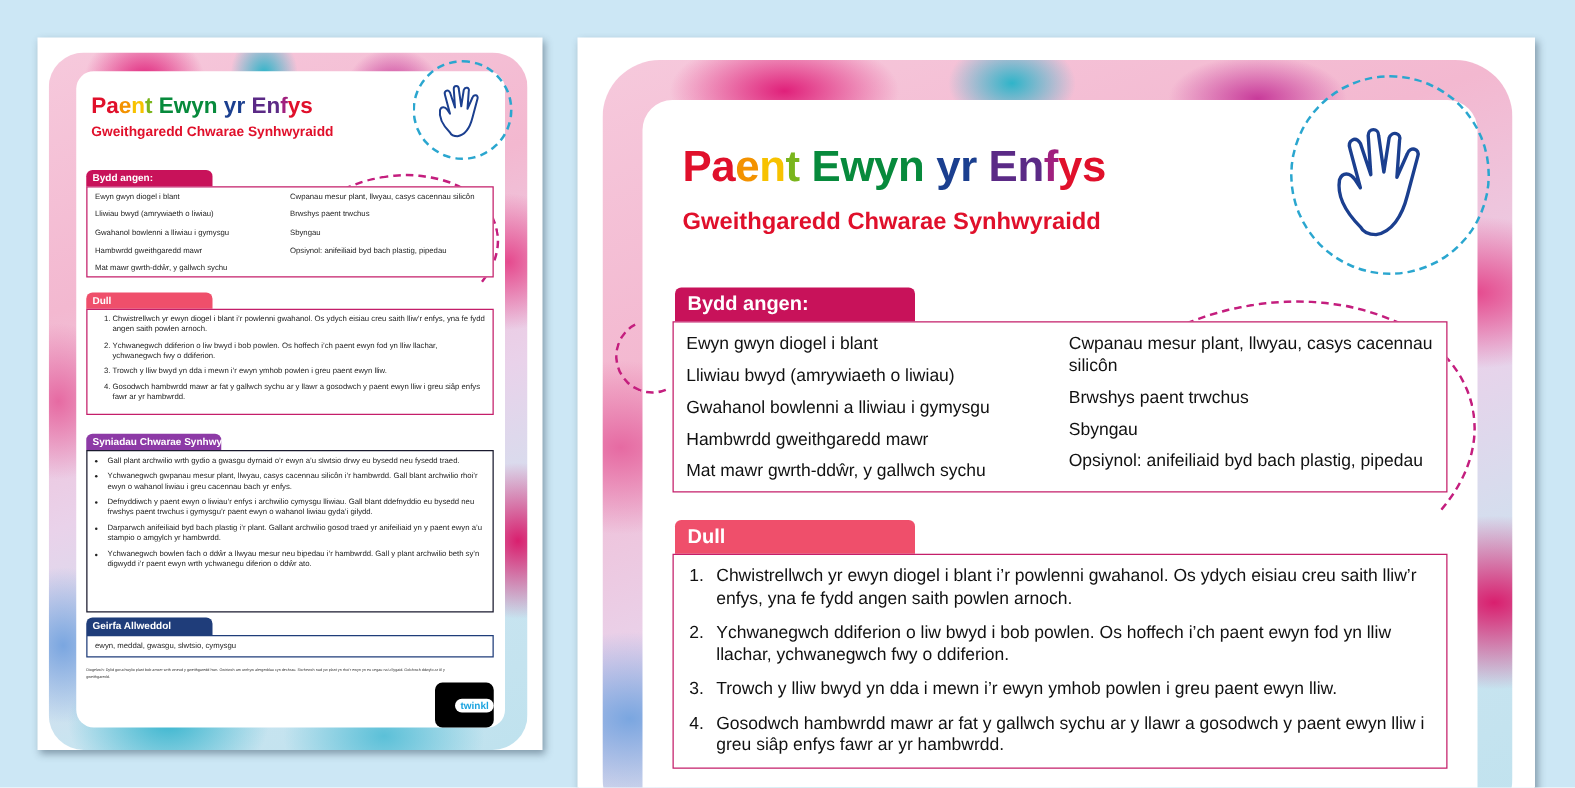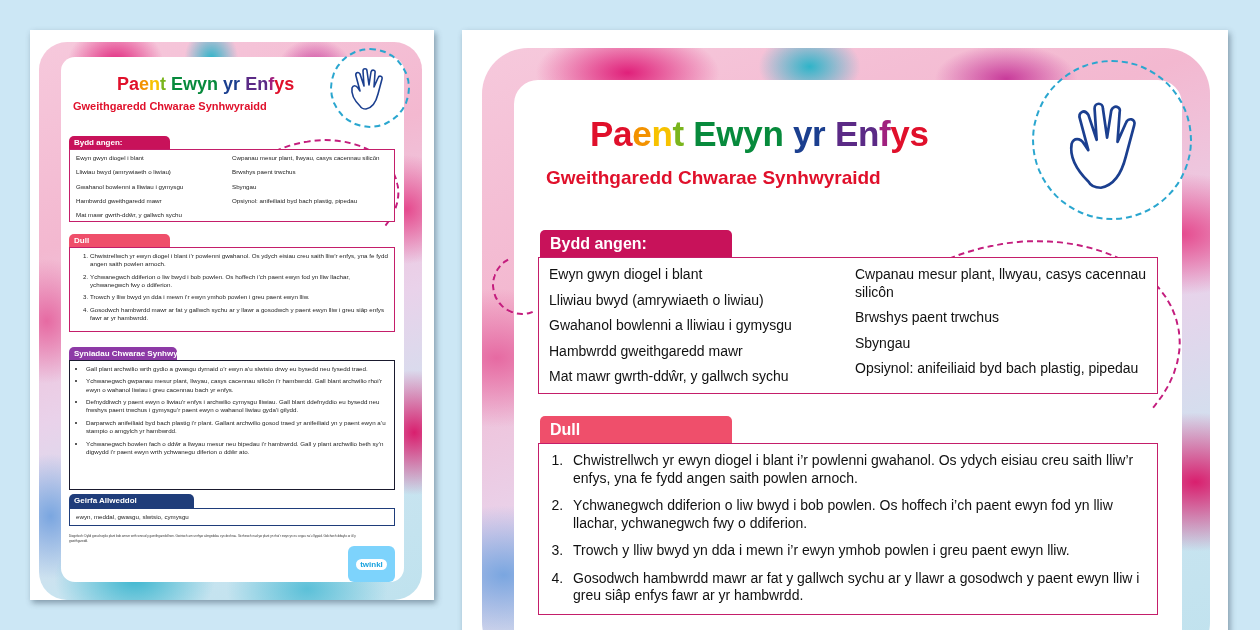--- a/index.html
+++ b/index.html
@@ -24,21 +24,21 @@
       radial-gradient(ellipse 20% 16% at 3% 85%, #7aa6e0 0%, rgba(122,166,224,0) 70%),
       linear-gradient(160deg, #f6c9dc 0%, #f3b8d0 30%, #e9d2ea 55%, #c9e4f0 80%, #bfe2ee 100%);
   }
   .sheet-left .marble { left: 9px; top: 12px; width: 383px; height: 558px; }
   .sheet-right .marble { left: 20px; top: 18px; width: 728px; height: 620px; border-radius: 46px; }
 
   .panel { position: absolute; background: #fff; }
   .sheet-left .panel { left: 31px; top: 27px; width: 343px; height: 525px; border-radius: 14px; }
   .sheet-right .panel { left: 52px; top: 50px; width: 668px; height: 600px; border-radius: 24px; }
 
-  .title { position: absolute; font-weight: bold; white-space: nowrap; margin-left: 44px; }
+  .title { position: absolute; font-weight: bold; white-space: nowrap; }
   .title span { display: inline; }
   .sheet-left .title { left: 43px; top: 44px; font-size: 18px; }
   .sheet-right .title { left: 84px; top: 84px; font-size: 35px; letter-spacing: -0.3px; }
 
   .subtitle { position: absolute; font-weight: bold; color: #e0102b; white-space: nowrap; }
   .sheet-left .subtitle { left: 43px; top: 70px; font-size: 11px; }
   .sheet-right .subtitle { left: 84px; top: 137px; font-size: 19px; }
 
   .dash-circle { position: absolute; border: 2px dashed #2aa6cf; border-radius: 50%; }
   .sheet-left .dash-circle { left: 300px; top: 18px; width: 80px; height: 80px; }
@@ -66,24 +66,24 @@
   .sheet-left .needs-col { flex: 1; }
   .sheet-left .needs-col div { margin-bottom: 6px; }
   .sheet-left .method-tab { left: 39px; top: 204px; width: 101px; }
   .sheet-left .method-box { left: 39px; top: 217px; width: 326px; height: 85px; padding: 4px 6px 2px 16px; }
   .sheet-left .method-box ol { padding-left: 4px; }
   .sheet-left .method-box li { margin-bottom: 4px; }
   .sheet-left .ideas-tab { left: 39px; top: 317px; width: 108px; }
   .sheet-left .ideas-box { left: 39px; top: 330px; width: 326px; height: 130px; padding: 4px 6px 2px 16px; }
   .sheet-left .ideas-box ul { padding-left: 0; }
   .sheet-left .ideas-box li { margin-bottom: 4px; }
-  .sheet-left .vocab-tab { left: 39px; top: 464px; width: 125px; }
+  .sheet-left .vocab-tab { left: 39px; top: 464px; width: 101px; }
   .sheet-left .vocab-box { left: 39px; top: 478px; width: 326px; height: 18px; padding: 4px 6px; }
   .fine-print { position: absolute; left: 39px; top: 504px; width: 290px; font-size: 3px; color: #333; line-height: 1.5; }
-  .logo { position: absolute; left: 318px; top: 516px; width: 47px; height: 36px; background: #7dd3fc; border-radius: 6px; color: #fff; font-weight: bold; font-size: 10px; display: flex; align-items: center; justify-content: center; }
+  .logo { position: absolute; left: 318px; top: 516px; width: 47px; height: 36px; background: #000000; border-radius: 6px; color: #fff; font-weight: bold; font-size: 10px; display: flex; align-items: center; justify-content: flex-end; }
   .logo span { background: #fff; color: #1aa3df; border-radius: 10px; padding: 1px 4px; font-size: 8px; }
 
   
   .sheet-right .tab { font-size: 16px; padding: 5px 10px; height: 28px; }
   .sheet-right .box { font-size: 14px; color: #111; line-height: 1.25; }
   .sheet-right .needs-tab { left: 78px; top: 200px; width: 192px; }
   .sheet-right .needs-box { left: 76px; top: 227px; width: 620px; height: 137px; padding: 8px 10px; display: flex; }
   .sheet-right .needs-col { }
   .sheet-right .needs-col.c1 { width: 306px; }
   .sheet-right .needs-col.c2 { flex: 1; }

